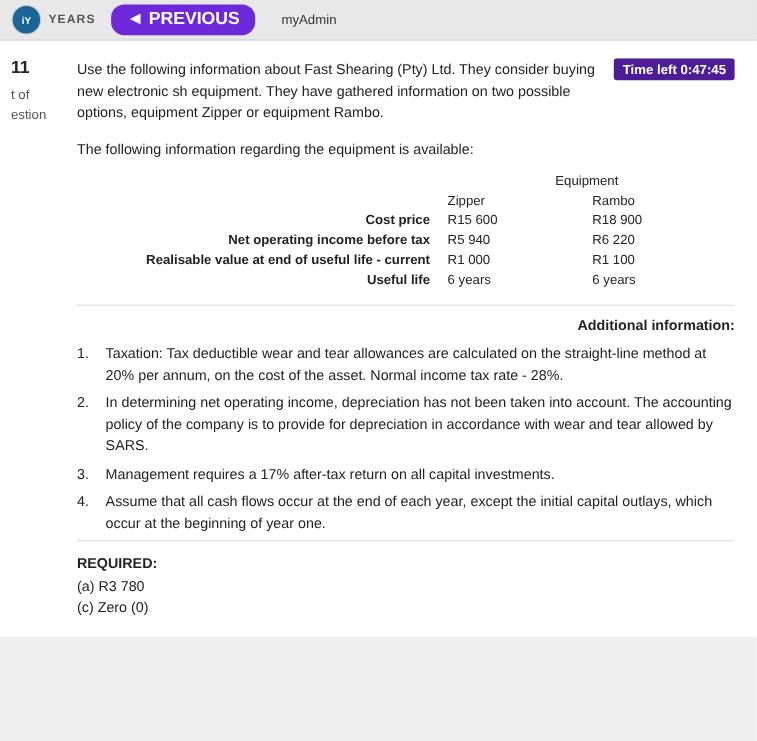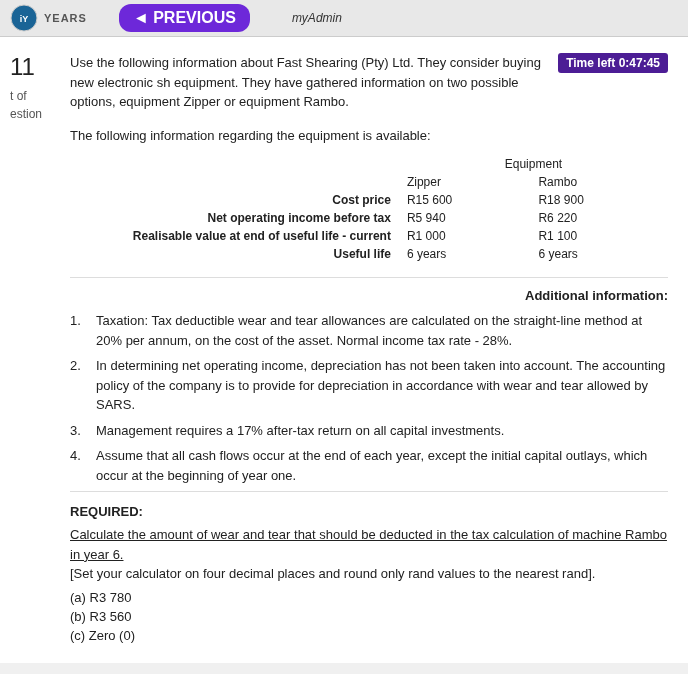--- a/index.html
+++ b/index.html
@@ -10,21 +10,21 @@
       color: #222;
       width: 688px;
       min-height: 674px;
     }
     .top-bar {
       display: flex;
       align-items: center;
       background: #e8e8e8;
       padding: 4px 10px;
       border-bottom: 1px solid #ccc;
-      gap: 32px;
+      gap: 14px;
     }
     .top-bar-brand {
       display: flex;
       align-items: center;
       gap: 6px;
     }
     .years-logo {
       width: 28px;
       height: 28px;
     }
@@ -42,40 +42,39 @@
       font-size: 16px;
       font-weight: bold;
       cursor: pointer;
       border-radius: 12px;
     }
     .myadmin-link {
       color: #333;
       font-size: 12px;
       text-decoration: none;
       margin-left: 10px;
-      font-style: italic;
     }
     .main-content {
       background: white;
       margin: 0;
       padding: 16px 20px 16px 10px;
       display: flex;
       gap: 0;
     }
     .left-sidebar {
       width: 60px;
       min-width: 60px;
       display: flex;
       flex-direction: column;
       align-items: flex-start;
       padding-top: 0;
     }
     .question-num {
-      font-size: 24px;
-      font-weight: normal;
+      font-size: 16px;
+      font-weight: bold;
       color: #222;
       margin-bottom: 8px;
     }
     .of-label {
       font-size: 12px;
       color: #555;
       margin-bottom: 4px;
     }
     .question-label {
       font-size: 12px;
@@ -277,26 +276,20 @@
           <span>Management requires a 17% after-tax return on all capital investments.</span>
         </li>
         <li>
           <span class="num">4.</span>
           <span>Assume that all cash flows occur at the end of each year, except the initial capital outlays, which occur at the beginning of year one.</span>
         </li>
       </ul>
 
     <div class="required-section">
       <div class="required-label">REQUIRED:</div>
-      <p class="required-text">
-        <u>Calculate the amount of wear and tear that should be deducted in the tax calculation of machine Rambo in year 6.</u>
-        <br>
-        <span>[Set your calculator on four decimal places and round only rand values to the nearest rand].</span>
-      </p>
       <ul class="options-list" id="options-list">
       <li>(a) R3 780</li>
-          <li>(b) R3 560</li>
           <li>(c) Zero (0)</li>
         </ul>
     </div>
 
   </div>
 </div>
 
 </body></html>

